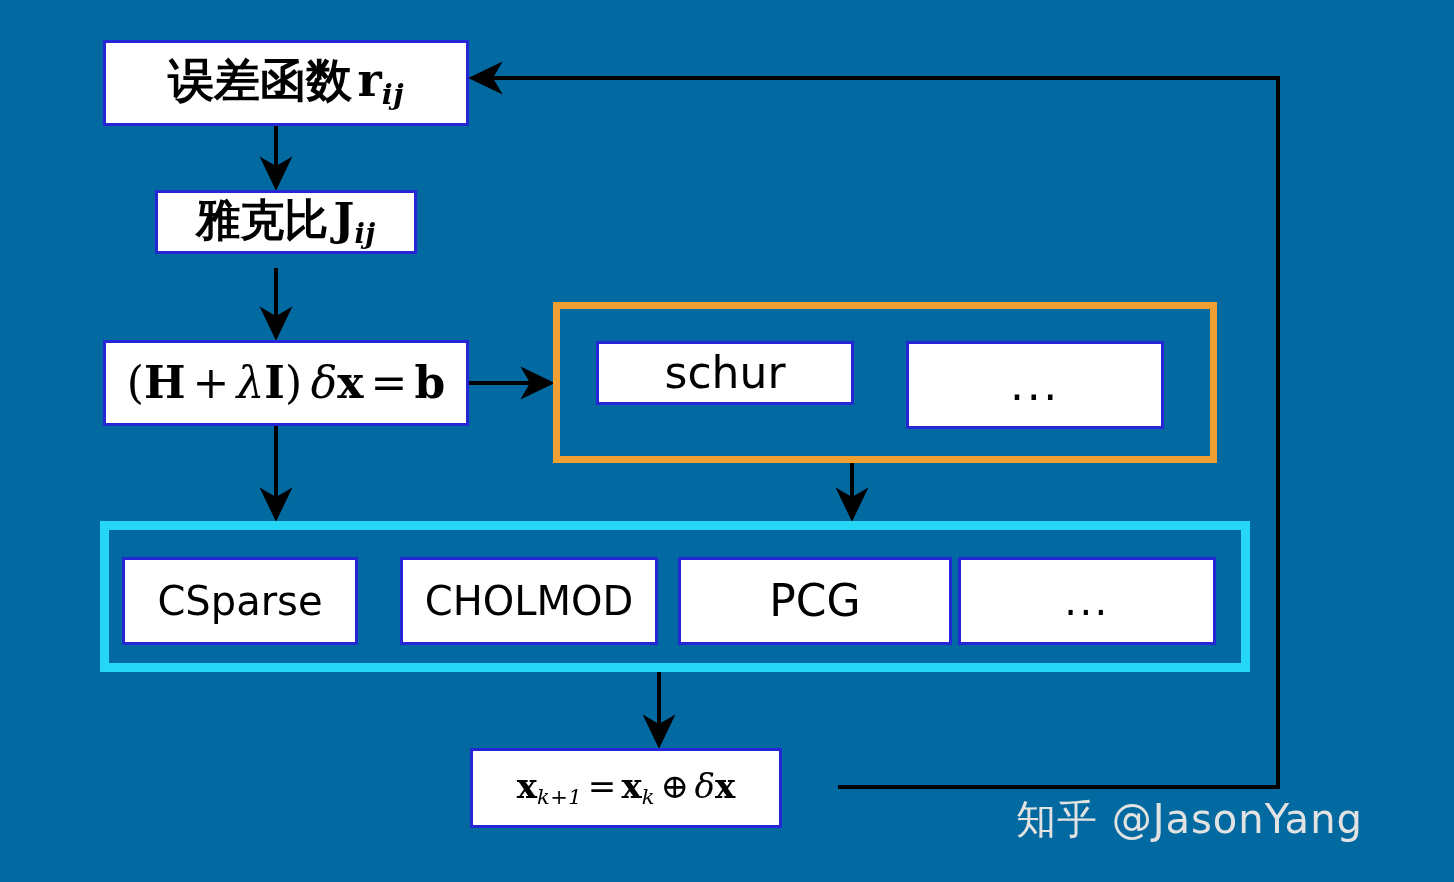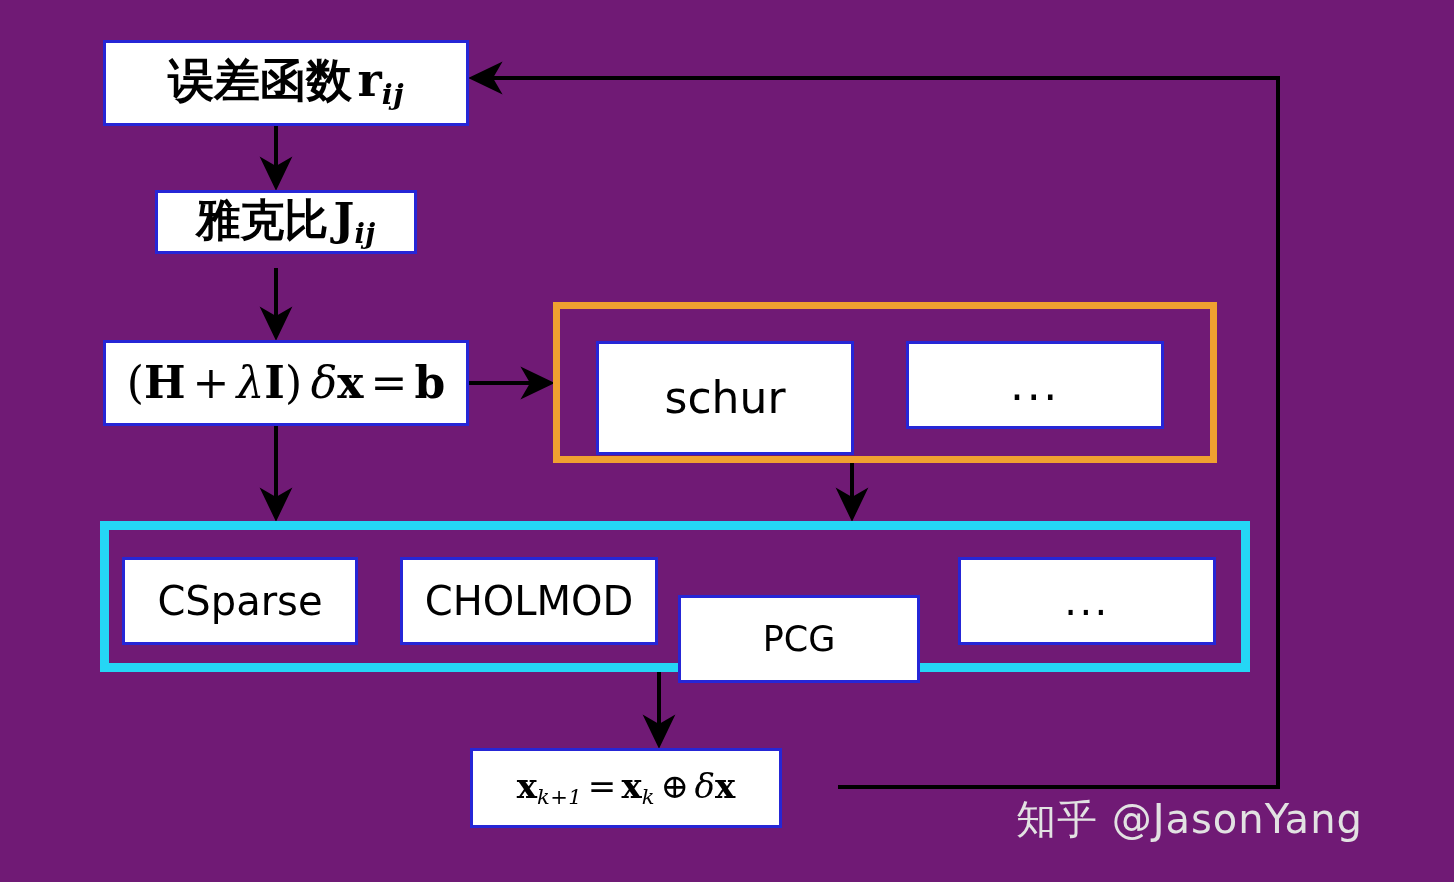--- a/index.html
+++ b/index.html
@@ -7,21 +7,21 @@
     padding: 0;
     background: #ffffff;
   }
   body {
     font-family: "Liberation Sans", sans-serif;
   }
   #canvas {
     position: relative;
     width: 1454px;
     height: 882px;
-    background: #701a75;
+    background: #0369a1;
     overflow: hidden;
   }
   .node {
     position: absolute;
     box-sizing: border-box;
     border: 3px solid #2626d6;
     background: #ffffff;
     display: flex;
     align-items: center;
     justify-content: center;
@@ -40,26 +40,26 @@
     font-family: "DejaVu Sans", "Liberation Sans", sans-serif;
     font-weight: 400;
   }
 
   
   #node-residual   { left:103px; top:40px;  width:366px; height:86px;  font-size:46px; }
   #node-jacobian   { left:155px; top:190px; width:262px; height:64px;  font-size:44px; }
   #node-normal-eq  { left:103px; top:340px; width:366px; height:86px;  font-size:44px; }
   #node-update     { left:470px; top:748px; width:312px; height:80px;  font-size:34px; }
 
-  #node-schur      { left:596px; top:341px; width:258px; height:114px;  font-size:44px; }
+  #node-schur      { left:596px; top:341px; width:258px; height:64px;  font-size:44px; }
   #node-schur-more { left:906px; top:341px; width:258px; height:88px;  font-size:44px; }
 
   #node-csparse    { left:122px; top:557px; width:236px; height:88px;  font-size:40px; }
   #node-cholmod    { left:400px; top:557px; width:258px; height:88px;  font-size:40px;justify-content:center; }
-  #node-pcg        { left:678px; top:557px; width:242px; height:88px;  font-size:35px;margin-top:38px; }
+  #node-pcg        { left:678px; top:557px; width:274px; height:88px;  font-size:44px; }
   #node-lin-more   { left:958px; top:557px; width:258px; height:88px;  font-size:40px; }
 
   
   .group {
     position: absolute;
     box-sizing: border-box;
     background: transparent;
   }
   #group-schur {
     left: 553px; top: 302px; width: 664px; height: 161px;

